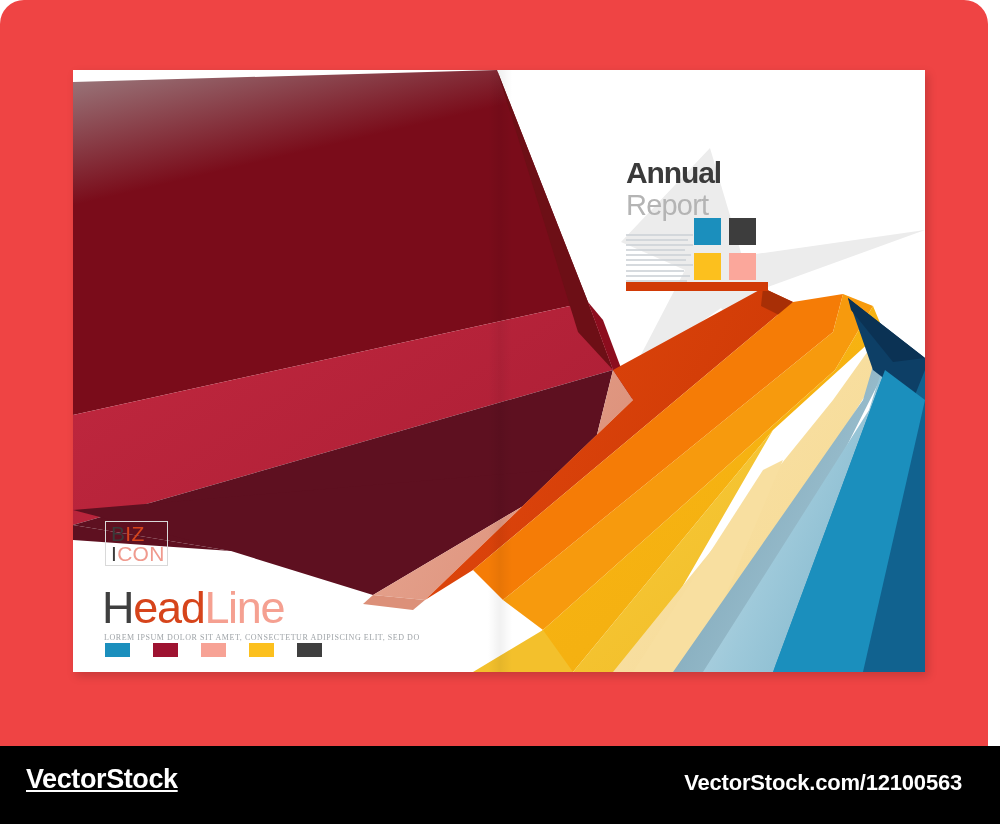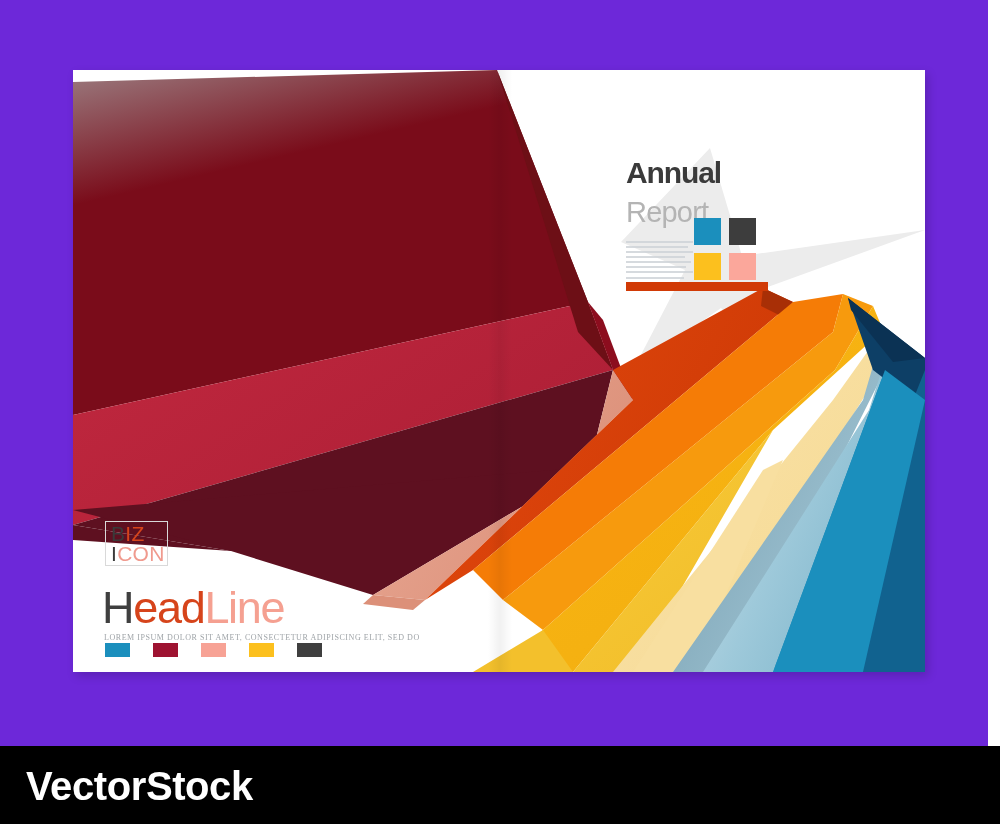--- a/index.html
+++ b/index.html
@@ -11,40 +11,42 @@
   body {
     width: 1000px;
     height: 824px;
     overflow: hidden;
     font-family: "Liberation Sans", sans-serif;
   }
   #stage {
     position: relative;
     width: 988px;
     height: 824px;
-    background: #6d28d9;
+    background: #ef4444;
+    border-radius: 24px;
   }
   
   #watermark-bar {
     position: absolute;
     left: 0;
     top: 746px;
     width: 1000px;
     height: 78px;
     background: #000000;
   }
   #watermark-brand {
     position: absolute;
     left: 26px;
     top: 764px;
-    font-size: 40px;
+    font-size: 27px;
     font-weight: bold;
     color: #ffffff;
     letter-spacing: -0.4px;
     font-family: "Liberation Sans", sans-serif;
+    text-decoration: underline;
   }
   #watermark-url {
     position: absolute;
     right: 26px;
     top: 770px;
     font-size: 22px;
     font-weight: bold;
     color: #ffffff;
     letter-spacing: -0.2px;
     font-family: "Liberation Sans", sans-serif;
@@ -82,21 +84,21 @@
     line-height: 1.0;
     letter-spacing: -1.1px;
     font-family: "Liberation Sans", sans-serif;
   }
   #report-title-sub {
     font-size: 29px;
     font-weight: normal;
     color: #b4b4b4;
     line-height: 1.1;
     letter-spacing: -0.8px;
-    margin-top: 9px;
+    margin-top: 2px;
     font-family: "Liberation Sans", sans-serif;
   }
   #report-body {
     margin-top: 12px;
     width: 67px;
   }
   .tiny-line {
     height: 2px;
     background: #cfd4d8;
     margin-bottom: 3.1px;
@@ -325,14 +327,15 @@
       <div class="hs-cell" style="background:#9e1331"></div>
       <div class="hs-cell" style="background:#f7a295"></div>
       <div class="hs-cell" style="background:#fcc01e"></div>
       <div class="hs-cell" style="background:#3f3f3f"></div>
     </div>
 
   </div>
 
   <div id="watermark-bar"></div>
   <div id="watermark-brand">VectorStock</div>
+  <div id="watermark-url">VectorStock.com/12100563</div>
 
 </div>
 
 </body></html>

